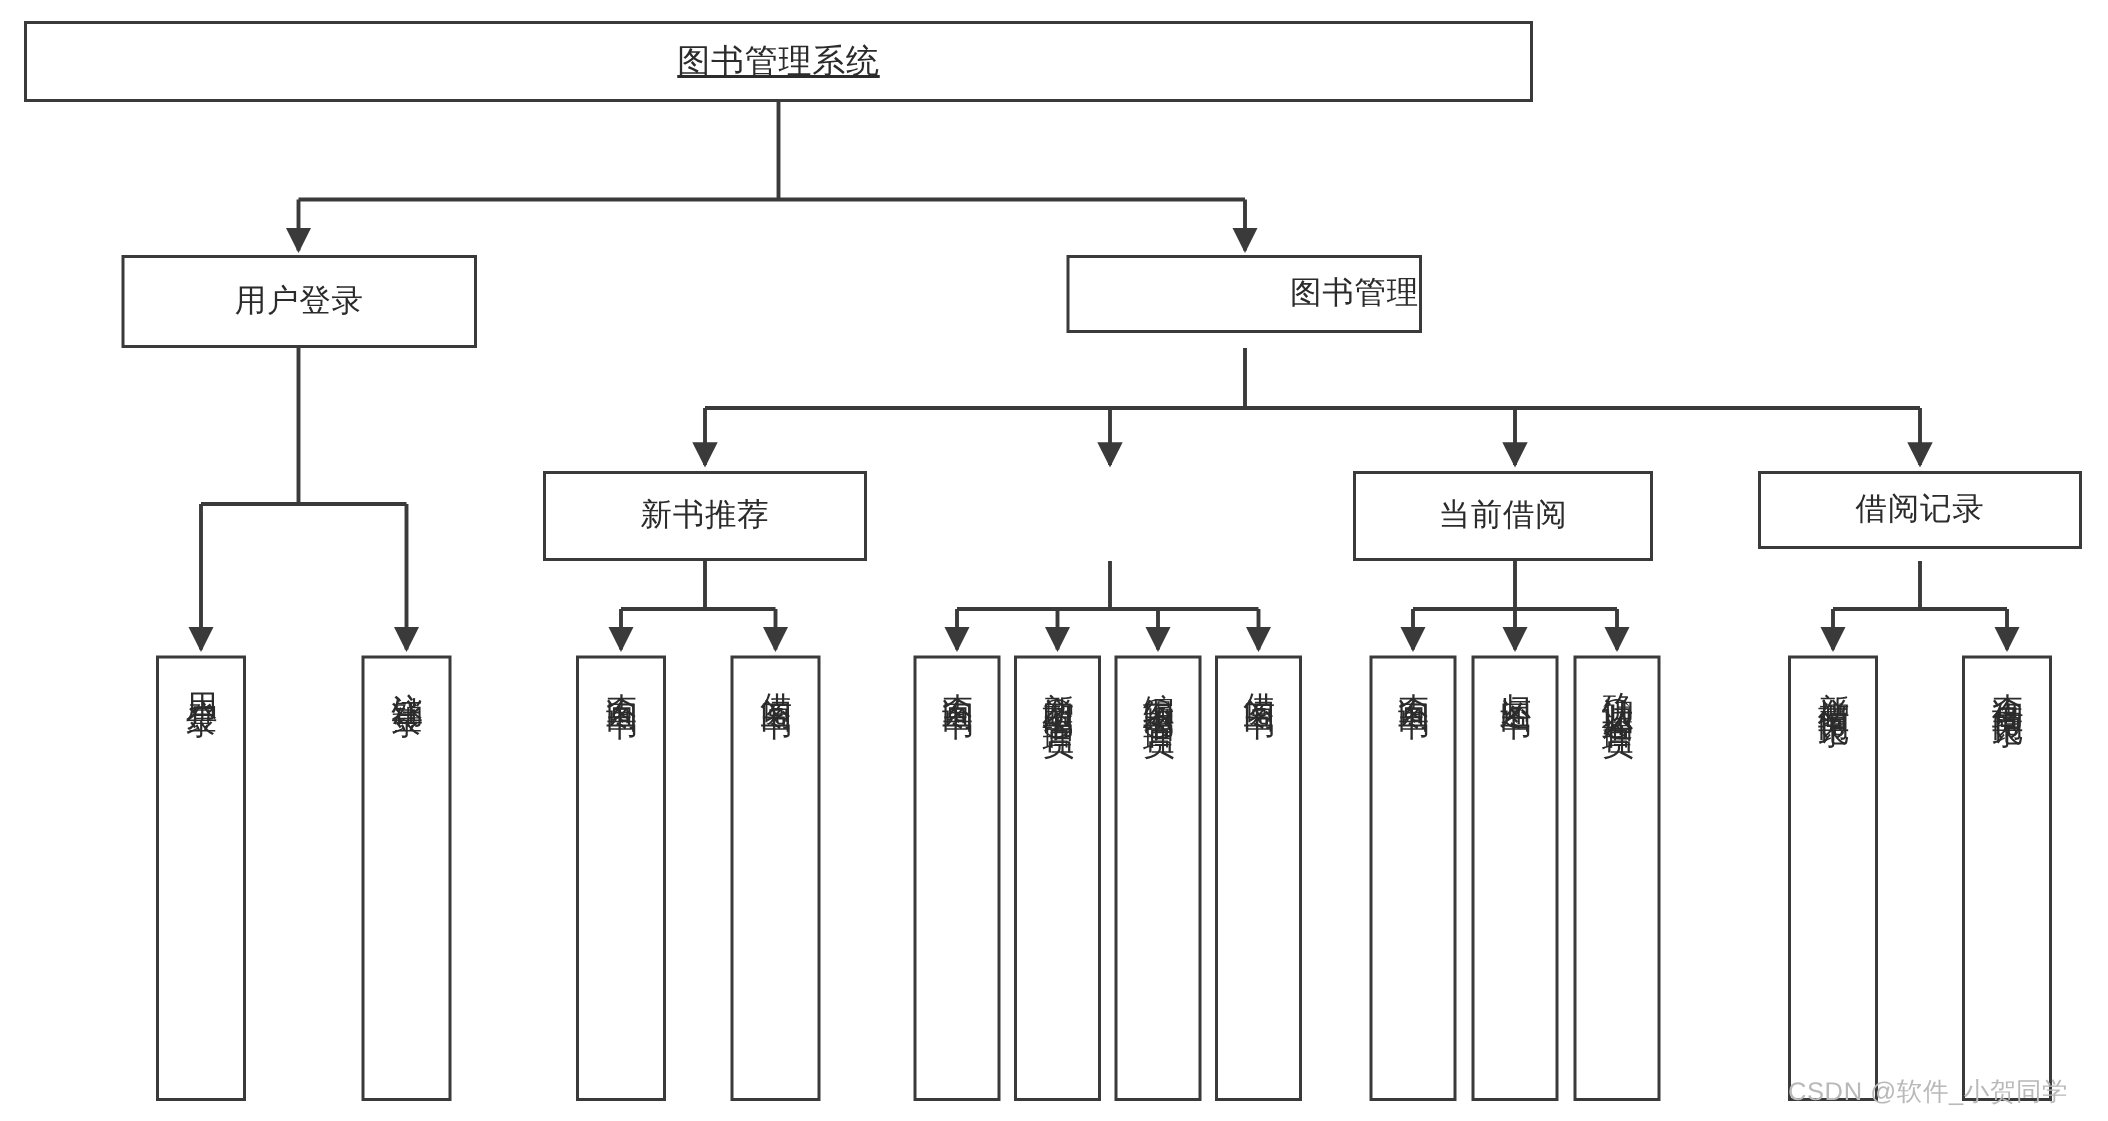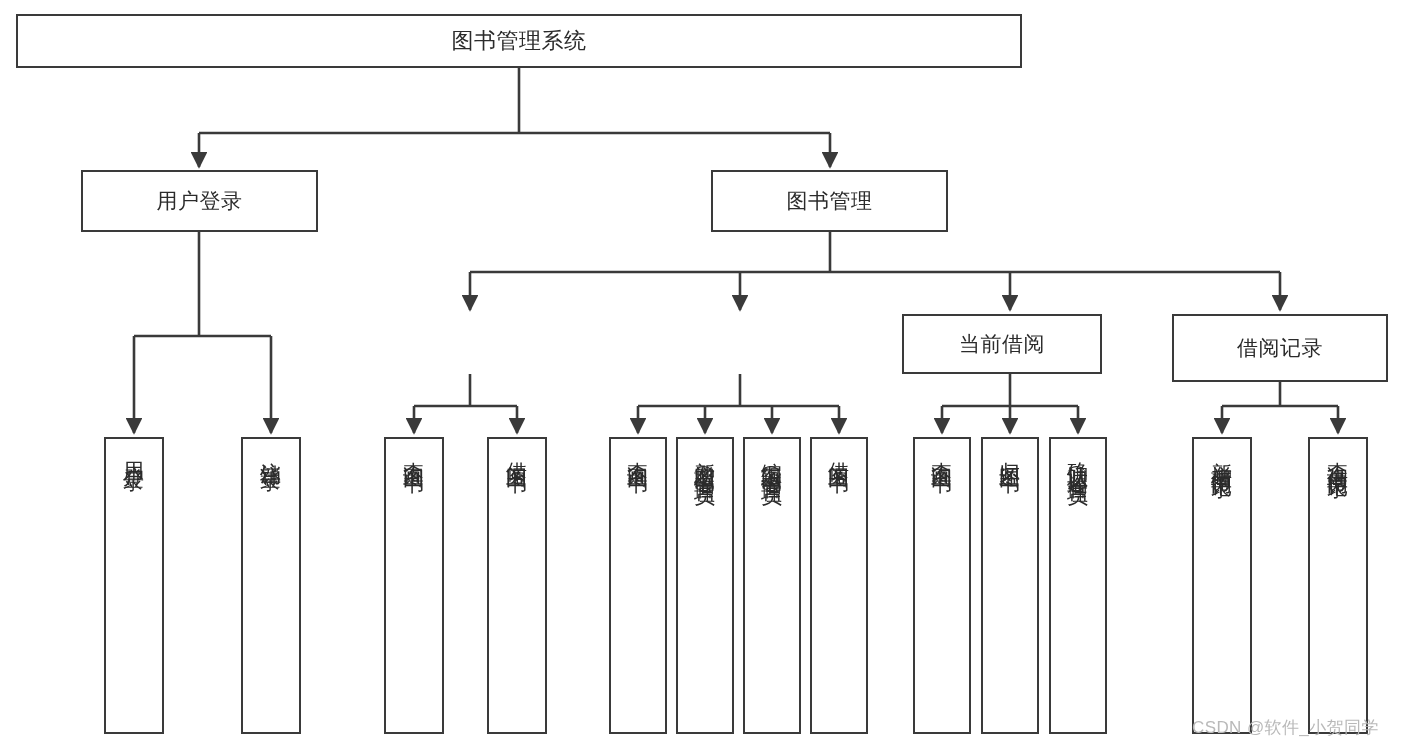--- a/index.html
+++ b/index.html
@@ -122,39 +122,42 @@
       <path d="M 1010 406 L 1010 433" marker-end="url(#arrow)"></path>
       <path d="M 1078 406 L 1078 433" marker-end="url(#arrow)"></path>
 
       <path d="M 1280 374 L 1280 406"></path>
       <path d="M 1222 406 L 1338 406"></path>
       <path d="M 1222 406 L 1222 433" marker-end="url(#arrow)"></path>
       <path d="M 1338 406 L 1338 433" marker-end="url(#arrow)"></path>
     </g>
   </svg>
 
-  <div class="node h root" style="left:16px; top:14px; width:1006px; height:54px;">
+  <div class="node h root" style="left:16px; top:14px; width:1006px; height:54px;text-decoration:underline;">
     <span class="node-label">图书管理系统</span>
   </div>
 
   <div class="node h" style="left:81px; top:170px; width:237px; height:62px;">
     <span class="node-label">用户登录</span>
   </div>
 
-  <div class="node h" style="left:711px; top:170px; width:237px; height:62px;">
+  <div class="node h" style="left:711px; top:170px; width:237px; height:52px;justify-content:flex-end;">
     <span class="node-label">图书管理</span>
   </div>
 
+  <div class="node h" style="left:362px; top:314px; width:216px; height:60px;">
+    <span class="node-label">新书推荐</span>
+  </div>
 
 
   <div class="node h" style="left:902px; top:314px; width:200px; height:60px;">
     <span class="node-label">当前借阅</span>
   </div>
 
-  <div class="node h" style="left:1172px; top:314px; width:216px; height:68px;align-items:center;">
+  <div class="node h" style="left:1172px; top:314px; width:216px; height:52px;align-items:center;">
     <span class="node-label">借阅记录</span>
   </div>
 
   <div class="node v" style="left:104px; top:437px; width:60px; height:297px;">
     <span class="node-label">用户登录</span>
   </div>
   <div class="node v" style="left:241px; top:437px; width:60px; height:297px;">
     <span class="node-label">注销登录</span>
   </div>
 

